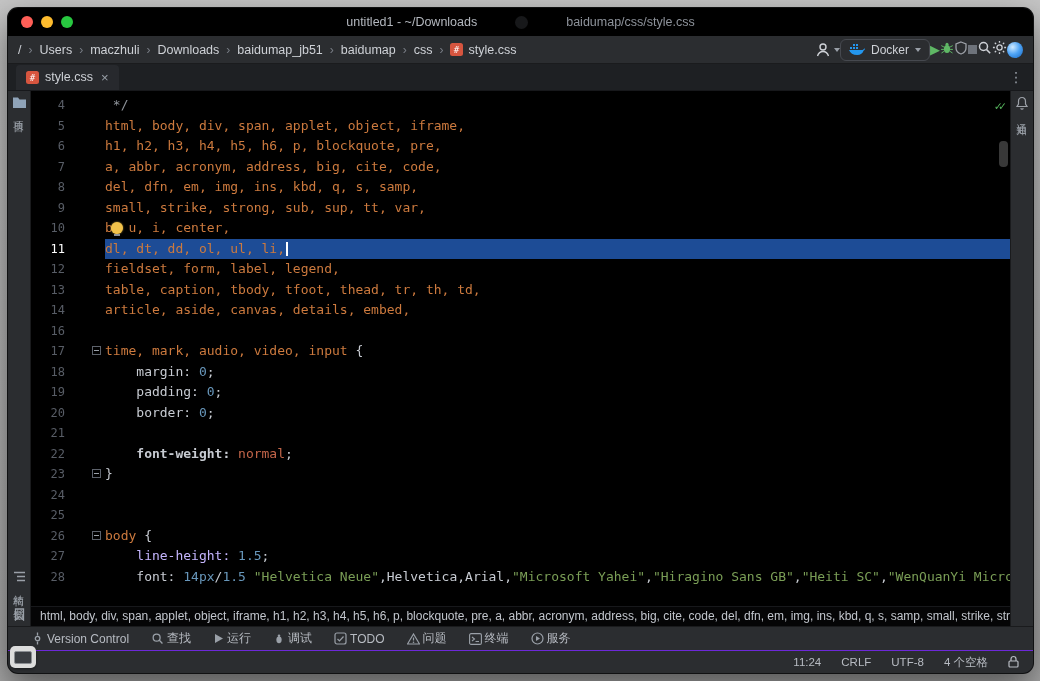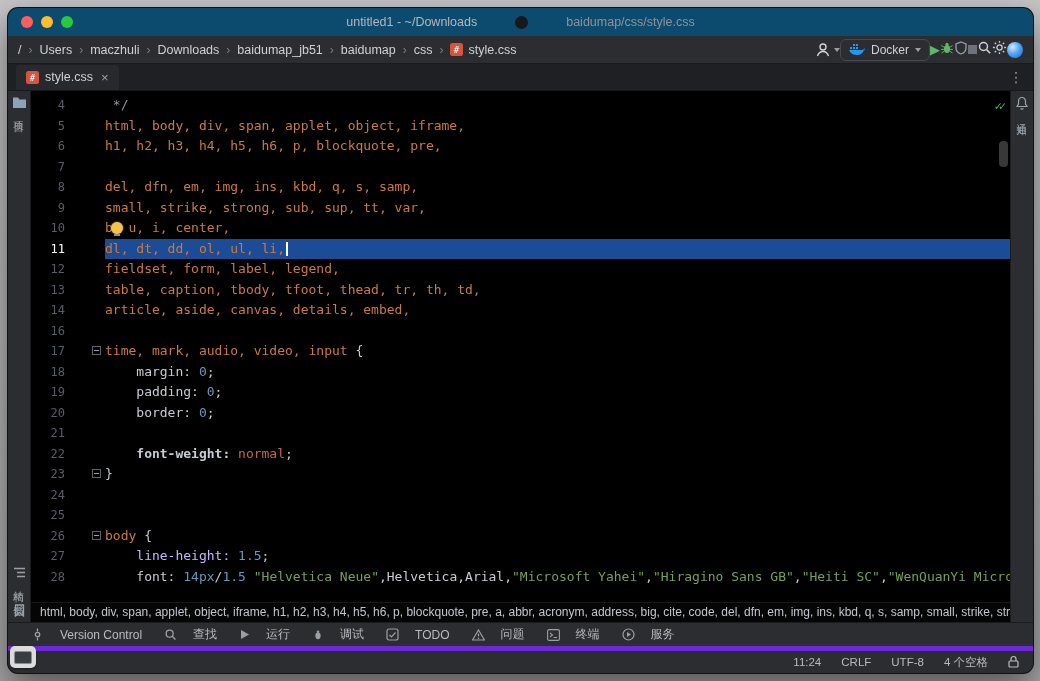--- a/index.html
+++ b/index.html
@@ -1,21 +1,21 @@
 <!DOCTYPE html>
 <html><head>
 <meta charset="utf-8">
 <style>
   html,body{margin:0;padding:0;width:1040px;height:681px;overflow:hidden;
     font-family:"Liberation Sans",sans-serif;background:linear-gradient(#c6c6c6,#a9a9a9);}
   .window{position:absolute;left:7px;top:7px;width:1025px;height:665px;background:#1e1f22;
     border-radius:11px;overflow:hidden;display:flex;flex-direction:column;
     box-shadow:0 14px 34px rgba(0,0,0,.5);border:1px solid rgba(0,0,0,.45);}
   
-  .titlebar{height:28px;background:#0c4a6e;flex:0 0 auto;display:flex;align-items:center;position:relative;}
+  .titlebar{height:28px;background:#000000;flex:0 0 auto;display:flex;align-items:center;position:relative;}
   .traffic{display:flex;gap:8px;padding-left:13px;z-index:2;}
   .tl{width:12px;height:12px;border-radius:50%;display:inline-block;}
   .tl.red{background:#ff5f57}.tl.yellow{background:#febc2e}.tl.green{background:#28c840}
   .title-wrap{position:absolute;left:0;right:0;top:0;bottom:0;display:flex;align-items:center;justify-content:center;gap:38px;pointer-events:none;}
   .title-a{color:#b3b7be;font-size:12.5px;}
   .title-b{color:#8e939b;font-size:12.5px;}
   .title-dot{width:13px;height:13px;border-radius:50%;background:#17181a;}
   
   .navbar{height:27px;background:#2b2d30;flex:0 0 auto;display:flex;align-items:center;padding:0 10px;border-bottom:1px solid #1a1b1d;}
   .crumbs{display:flex;align-items:center;gap:7px;font-size:12.5px;color:#ced1d6;white-space:nowrap;}
@@ -54,23 +54,23 @@
   .codetxt{white-space:pre;overflow:hidden;}
   .caret-bar{display:inline-block;width:1.5px;height:14px;background:#ffffff;vertical-align:text-bottom;margin-left:1px;}
   .bulb{position:absolute;left:46px;top:4px;width:12px;height:12px;border-radius:50%;background:#f2c24b;box-shadow:0 0 2px rgba(242,194,75,.8);z-index:2;}
   .bulb::after{content:"";position:absolute;left:3px;bottom:-2px;width:6px;height:2px;background:#8a8f98;}
   .inspect{position:absolute;top:8px;right:7px;color:#57b85f;font-size:12px;font-weight:bold;letter-spacing:-3px;}
   .sb-thumb{position:absolute;top:50px;right:2px;width:9px;height:26px;background:rgba(255,255,255,.22);border-radius:4px;}
   .crumb-rule{height:19px;flex:0 0 auto;background:#050506;border-top:1px solid #17181b;color:#c2c6cd;
     font-size:12px;line-height:19px;padding:0 9px;white-space:nowrap;overflow:hidden;}
   
   .toolstripe{height:23px;background:#2b2d30;flex:0 0 auto;display:flex;align-items:center;padding:0 14px;gap:4px;border-top:1px solid #1a1b1d;}
-  .ts-item{display:flex;align-items:center;gap:16px;color:#b7bbc2;font-size:12px;padding:0 9px;height:100%;}
+  .ts-item{display:flex;align-items:center;gap:3px;color:#b7bbc2;font-size:12px;padding:0 9px;height:100%;}
   .ts-item svg{color:#9aa0a8;}
-  .statusbar{height:22px;background:#2b2d30;flex:0 0 auto;display:flex;align-items:center;padding:0 14px;border-top:5px solid #6d28d9;}
+  .statusbar{height:22px;background:#2b2d30;flex:0 0 auto;display:flex;align-items:center;padding:0 14px;border-top:1px solid #6d28d9;}
   .status-right{margin-left:auto;display:flex;align-items:center;gap:20px;font-size:11.5px;color:#b7bbc2;}
   .status-right svg{color:#b7bbc2;}
   
   .win-preview{position:absolute;left:10px;top:646px;width:26px;height:22px;background:#dcdcdc;border-radius:5px;
     box-shadow:0 1px 3px rgba(0,0,0,.4);display:flex;align-items:center;justify-content:center;}
   .wp-screen{width:16px;height:11px;background:#3a3d42;border-radius:2px;border:1px solid #8a8d92;}
 </style>
 </head>
 <body>
 
@@ -220,21 +220,21 @@
           </svg>
       </div>
     </div>
 
     <div class="editor-col">
       <div class="code-area">
         <div>
             <div class="code-line"><span class="ln">4</span><span class="rest"><span class="foldcol"></span><span class="codetxt"><span style="color: rgb(143, 148, 155);"> */</span></span></span></div>
             <div class="code-line"><span class="ln">5</span><span class="rest"><span class="foldcol"></span><span class="codetxt"><span style="color: rgb(205, 122, 62);">html, body, div, span, applet, object, iframe,</span></span></span></div>
             <div class="code-line"><span class="ln">6</span><span class="rest"><span class="foldcol"></span><span class="codetxt"><span style="color: rgb(205, 122, 62);">h1, h2, h3, h4, h5, h6, p, blockquote, pre,</span></span></span></div>
-            <div class="code-line"><span class="ln">7</span><span class="rest"><span class="foldcol"></span></span></div>
+            <div class="code-line"><span class="ln">7</span><span class="rest"><span class="foldcol"></span><span class="codetxt"><span style="color: rgb(205, 122, 62);">a, abbr, acronym, address, big, cite, code,</span></span></span></div>
             <div class="code-line"><span class="ln">8</span><span class="rest"><span class="foldcol"></span><span class="codetxt"><span style="color: rgb(205, 122, 62);">del, dfn, em, img, ins, kbd, q, s, samp,</span></span></span></div>
             <div class="code-line"><span class="ln">9</span><span class="rest"><span class="foldcol"></span><span class="codetxt"><span style="color: rgb(205, 122, 62);">small, strike, strong, sub, sup, tt, var,</span></span></span></div>
             <div class="code-line"><span class="ln">10</span><span class="rest"><span class="bulb"></span><span class="foldcol"></span><span class="codetxt"><span style="color: rgb(205, 122, 62);">b, u, i, center,</span></span></span></div>
             <div class="code-line"><span class="ln" style="color: rgb(255, 255, 255);">11</span><span class="rest"><span class="foldcol"></span><span class="codetxt" style="background: rgb(29, 76, 150); flex: 1 1 0%;"><span style="color: rgb(205, 122, 62);">dl, dt, dd, ol, ul, li,</span><span class="caret-bar"></span></span></span></div>
             <div class="code-line"><span class="ln">12</span><span class="rest"><span class="foldcol"></span><span class="codetxt"><span style="color: rgb(205, 122, 62);">fieldset, form, label, legend,</span></span></span></div>
             <div class="code-line"><span class="ln">13</span><span class="rest"><span class="foldcol"></span><span class="codetxt"><span style="color: rgb(205, 122, 62);">table, caption, tbody, tfoot, thead, tr, th, td,</span></span></span></div>
             <div class="code-line"><span class="ln">14</span><span class="rest"><span class="foldcol"></span><span class="codetxt"><span style="color: rgb(205, 122, 62);">article, aside, canvas, details, embed,</span></span></span></div>
             <div class="code-line"><span class="ln">16</span><span class="rest"><span class="foldcol"></span></span></div>
             <div class="code-line"><span class="ln">17</span><span class="rest"><span class="foldcol"><span class="foldmark"></span></span><span class="codetxt"><span style="color: rgb(205, 122, 62);">time, mark, audio, video, input </span><span style="color: rgb(199, 203, 210);">{</span></span></span></div>
             <div class="code-line"><span class="ln">18</span><span class="rest"><span class="foldcol"></span><span class="codetxt"><span style="color: rgb(199, 203, 210);">    margin: </span><span style="color: rgb(104, 151, 187);">0</span><span style="color: rgb(199, 203, 210);">;</span></span></span></div>

